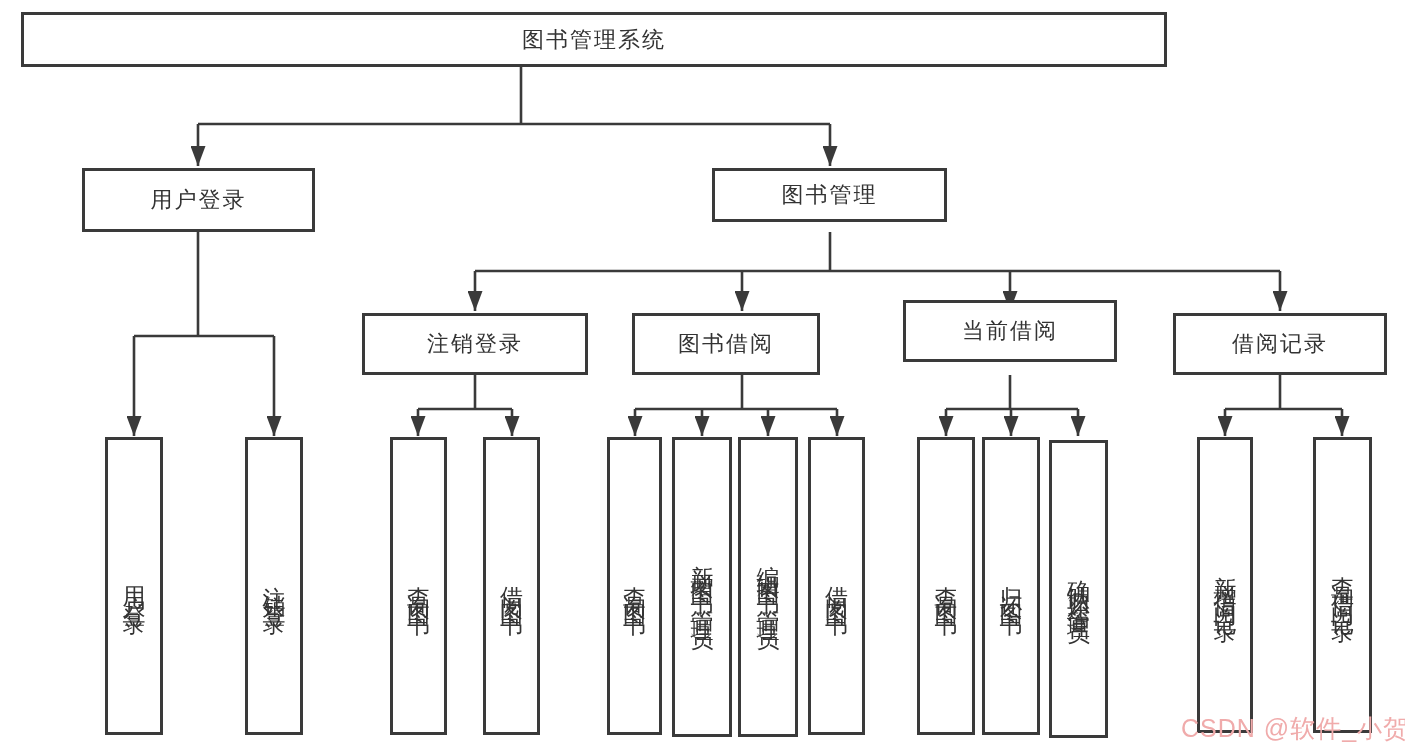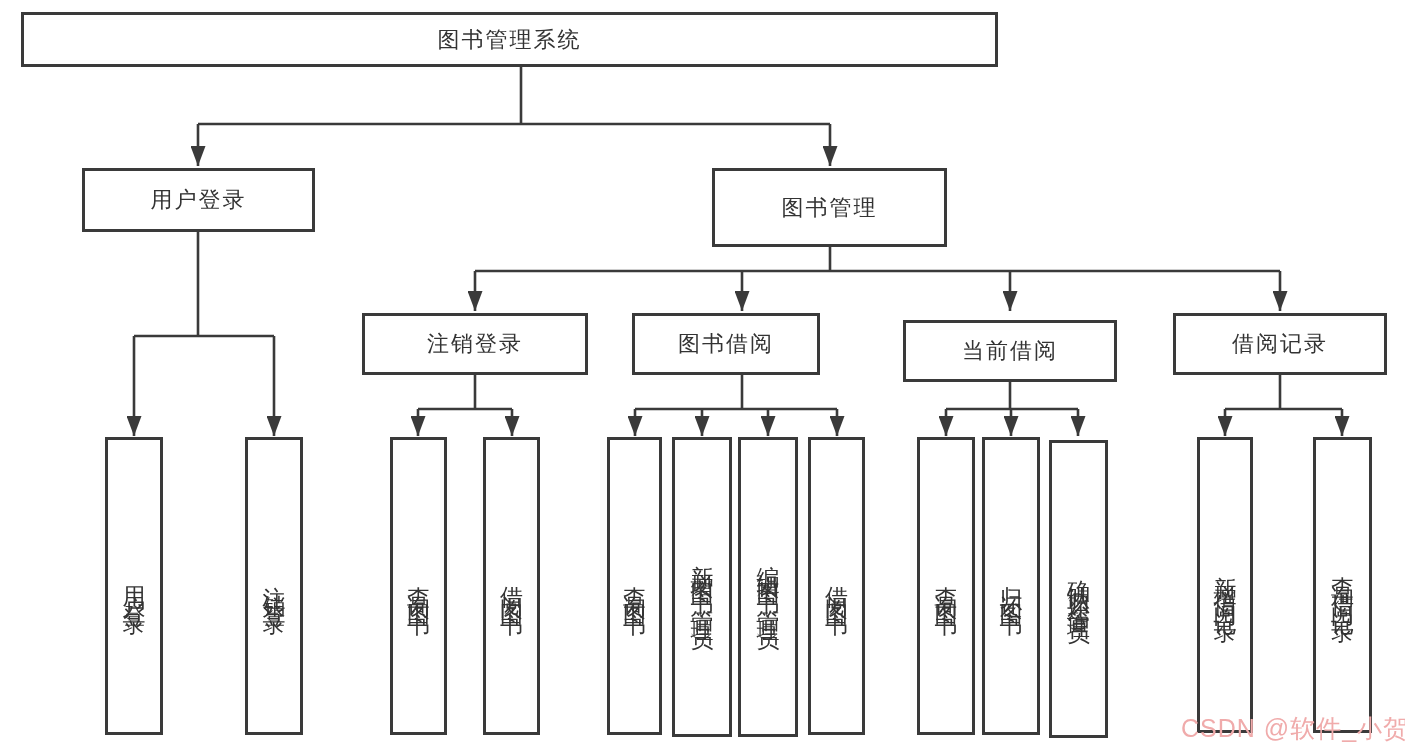--- a/index.html
+++ b/index.html
@@ -70,28 +70,28 @@
     <path d="M946,409 V436" marker-end="url(#arrow)"></path>
     <path d="M1011,409 V436" marker-end="url(#arrow)"></path>
     <path d="M1078,409 V436" marker-end="url(#arrow)"></path>
 
     <path d="M1280,375 V409"></path>
     <path d="M1225,409 H1342"></path>
     <path d="M1225,409 V436" marker-end="url(#arrow)"></path>
     <path d="M1342,409 V436" marker-end="url(#arrow)"></path>
   </svg>
 
-  <div class="node h-node" style="left:21px;top:12px;width:977px;height:55px;">图书管理系统</div>
+  <div class="node h-node" style="left:21px;top:12px;width:1146px;height:55px;">图书管理系统</div>
 
   <div class="node h-node" style="left:82px;top:168px;width:233px;height:64px;">用户登录</div>
-  <div class="node h-node" style="left:712px;top:168px;width:235px;height:79px;">图书管理</div>
+  <div class="node h-node" style="left:712px;top:168px;width:235px;height:54px;">图书管理</div>
 
   <div class="node h-node" style="left:362px;top:313px;width:226px;height:62px;">注销登录</div>
   <div class="node h-node" style="left:632px;top:313px;width:188px;height:62px;">图书借阅</div>
-  <div class="node h-node" style="left:903px;top:320px;width:214px;height:62px;">当前借阅</div>
+  <div class="node h-node" style="left:903px;top:300px;width:214px;height:62px;">当前借阅</div>
   <div class="node h-node" style="left:1173px;top:313px;width:214px;height:62px;">借阅记录</div>
 
   <div class="node v-node" style="left:105px;top:437px;width:58px;height:298px;">用户登录</div>
   <div class="node v-node" style="left:245px;top:437px;width:58px;height:298px;">注销登录</div>
 
   <div class="node v-node" style="left:390px;top:437px;width:57px;height:298px;">查询图书</div>
   <div class="node v-node" style="left:483px;top:437px;width:57px;height:298px;">借阅图书</div>
 
   <div class="node v-node" style="left:607px;top:437px;width:55px;height:298px;">查询图书</div>
   <div class="node v-node" style="left:672px;top:437px;width:60px;height:300px;">新增图书（管理员）</div>

